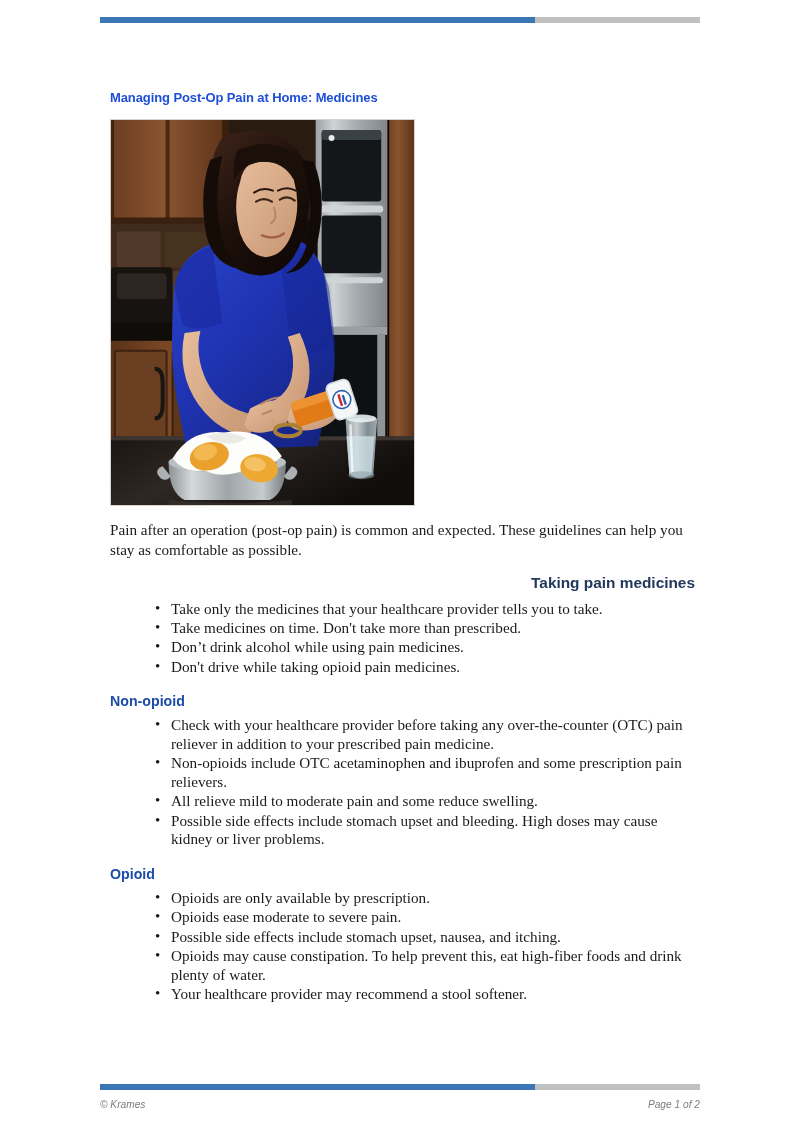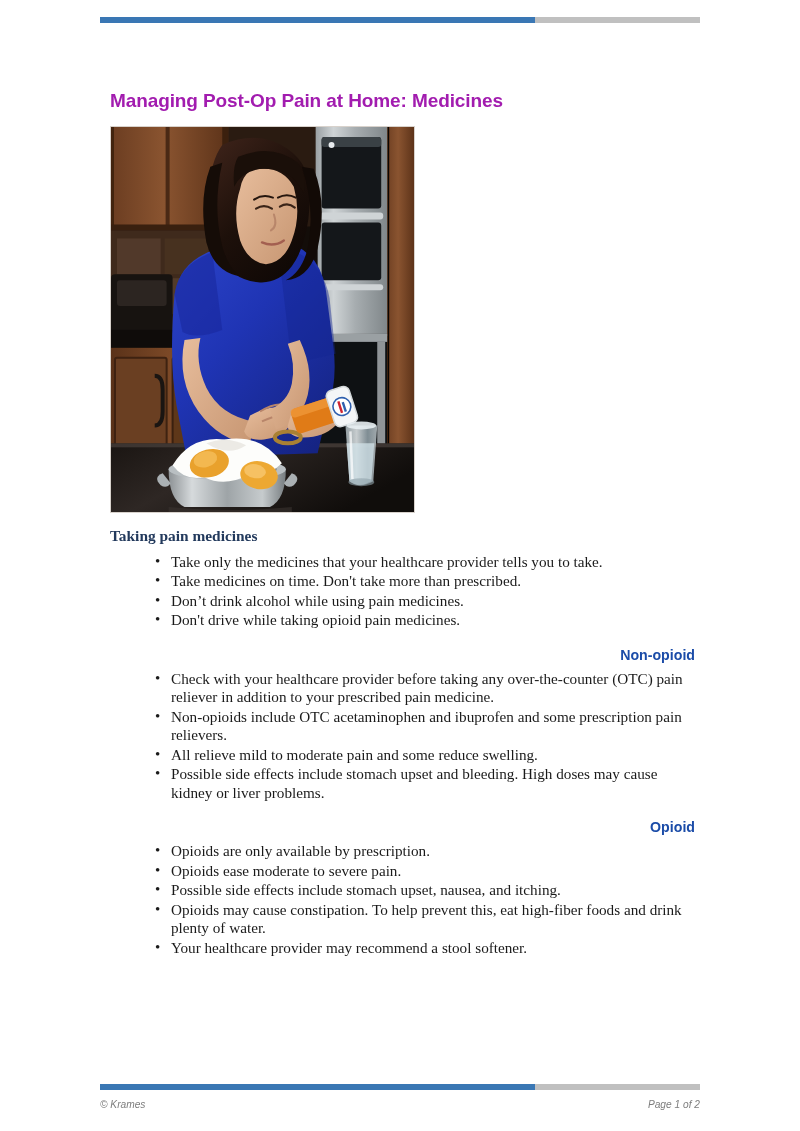--- a/index.html
+++ b/index.html
@@ -45,23 +45,23 @@
   
   .content {
     position: absolute;
     left: 110px;
     top: 90px;
     width: 585px;
   }
 
   h1.doc-title {
     font-family: "Liberation Sans", "DejaVu Sans", sans-serif;
-    font-size: 19px;
+    font-size: 13px;
     font-weight: bold;
-    color: #a21caf;
+    color: #1d4ed8;
     margin: 0 0 14px 0;
     letter-spacing: -0.1px;
   }
 
   
   .photo {
     width: 305px;
     height: 387px;
     position: relative;
     overflow: hidden;
@@ -75,35 +75,35 @@
   
   p.body {
     font-size: 15.2px;
     line-height: 1.30;
     color: #1a1a1a;
     margin: 0 0 0 0;
     text-align: left;
   }
 
   h2.sec {
-    font-family: Liberation Serif, serif;
+    font-family: Liberation Sans, sans-serif;
     font-size: 15.4px;
     font-weight: bold;
     color: #22395c;
     margin: 14px 0 8px 0;
+    text-align: right;
   }
   h2.sec.spaced-top { margin-top: 40px; }
 
   h3.sub {
     font-family: "Liberation Sans", "DejaVu Sans", sans-serif;
     font-size: 14.2px;
     font-weight: bold;
     color: #1b4ca8;
     margin: 17px 0 7px 0;
-    text-align: right;
   }
 
   ul.bullets {
     margin: 5px;
     padding: 0 0 0 40px;
     list-style: none;
   }
   ul.bullets li {
     font-size: 15.2px;
     line-height: 1.215;
@@ -310,20 +310,21 @@
 
         <ellipse cx="99" cy="338" rx="20" ry="14" fill="#e9a12c" transform="rotate(-14 99 338)"></ellipse>
         <ellipse cx="95" cy="334" rx="12" ry="8" fill="#f3b850" transform="rotate(-14 95 334)"></ellipse>
         <ellipse cx="149" cy="350" rx="19" ry="14" fill="#eda832" transform="rotate(10 149 350)"></ellipse>
         <ellipse cx="145" cy="346" rx="11" ry="7" fill="#f6c163" transform="rotate(10 145 346)"></ellipse>
 
         <path d="M58 382 q60 6 124 0 l0 5 h-124 z" fill="#3b3330" opacity="0.6"></path>
       </svg>
     </div>
 
+    <p class="body">Pain after an operation (post-op pain) is common and expected. These guidelines can help you stay as comfortable as possible.</p>
 
     <h2 class="sec">Taking pain medicines</h2>
     <ul class="bullets">
       <li>Take only the medicines that your healthcare provider tells you to take.</li>
       <li>Take medicines on time. Don't take more than prescribed.</li>
       <li>Don’t drink alcohol while using pain medicines.</li>
       <li>Don't drive while taking opioid pain medicines.</li>
     </ul>
 
 

